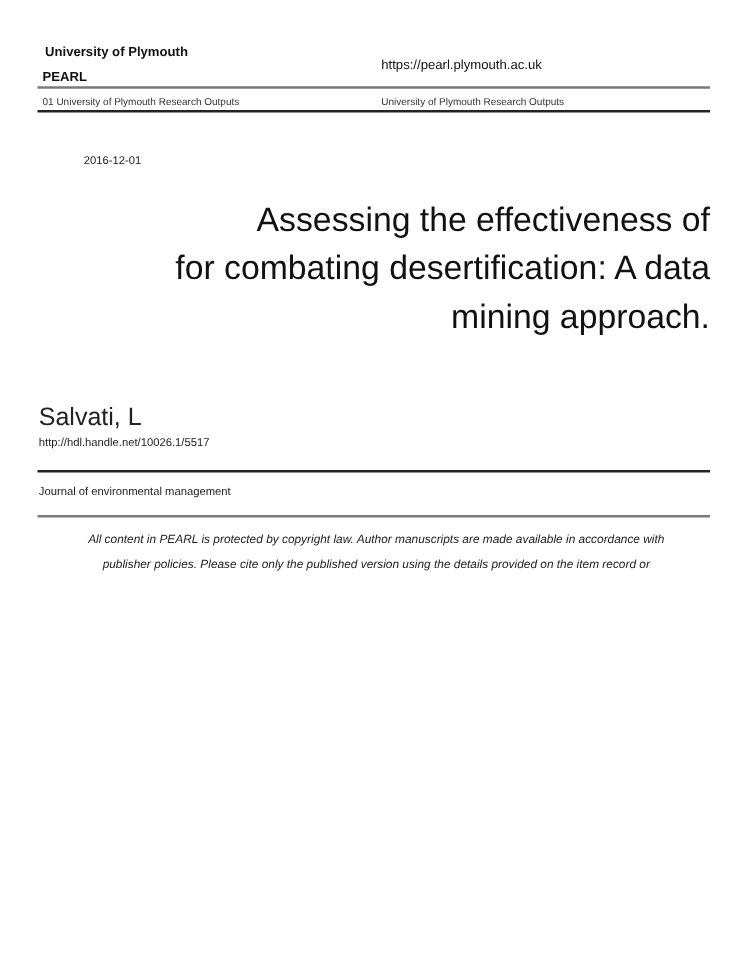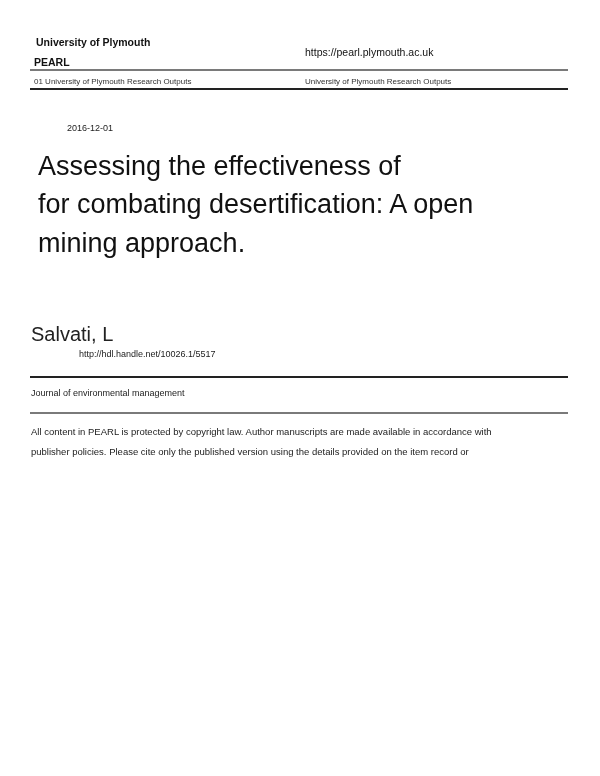--- a/index.html
+++ b/index.html
@@ -47,41 +47,44 @@
       left: 31px; top: 123px;
       font-size: 9px; color: #222; margin-left: 36px;
     }
     .title {
       left: 30px; top: 139px;
       width: 520px;
       font-size: 27px;
       line-height: 38.3px;
       color: #111;
       font-weight: normal;
-      margin: 8px;
+      margin: 18px;
+      text-align: right;
     }
     .author {
       left: 31px; top: 323px;
       font-size: 20px; color: #222;
     }
     .handle {
       left: 31px; top: 349px;
-      font-size: 9px; color: #222; margin-left: 48px;
+      font-size: 9px; color: #222;
     }
     .journal {
       left: 31px; top: 388px;
       font-size: 9px; color: #222; text-align: center;
     }
     .notice {
       left: 31px; top: 422px;
       width: 540px;
       font-size: 9.5px;
       line-height: 20.2px;
+      font-style: italic;
       color: #222;
       margin: 0;
+      text-align: center;
     }
   </style>
 </head>
 <body>
 
 <div>
 
   <div class="abs inst">University of Plymouth</div>
   <div class="abs repo">PEARL</div>
   <div class="abs repo-url">https://pearl.plymouth.ac.uk</div>
@@ -90,21 +93,21 @@
 
   <div class="abs coll-left">01 University of Plymouth Research Outputs</div>
   <div class="abs coll-right">University of Plymouth Research Outputs</div>
 
   <div class="rule rule-dark" style="top:88px;"></div>
 
   <div class="abs date">2016-12-01</div>
 
   <h1 class="abs title">
     <div>Assessing the effectiveness of</div>
-    <div>for combating desertification: A open</div>
+    <div>for combating desertification: A data</div>
     <div>mining approach.</div>
   </h1>
 
   <div class="abs author">Salvati, L</div>
   <div class="abs handle">http://hdl.handle.net/10026.1/5517</div>
 
   <div class="rule rule-dark" style="top:376px;"></div>
 
   <div class="abs journal">Journal of environmental management</div>
 

